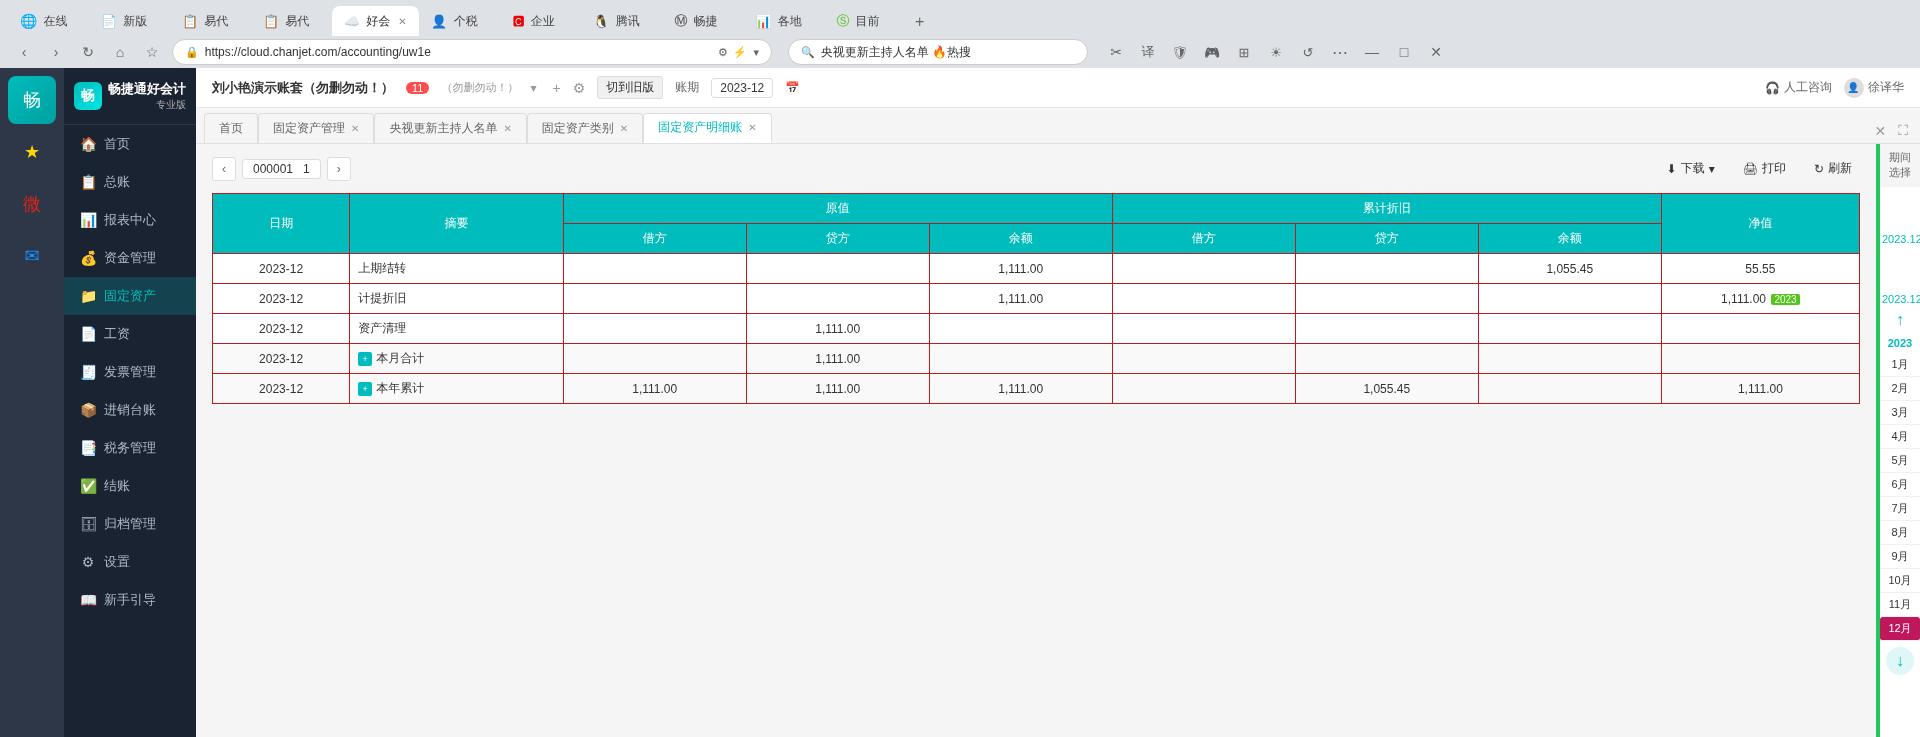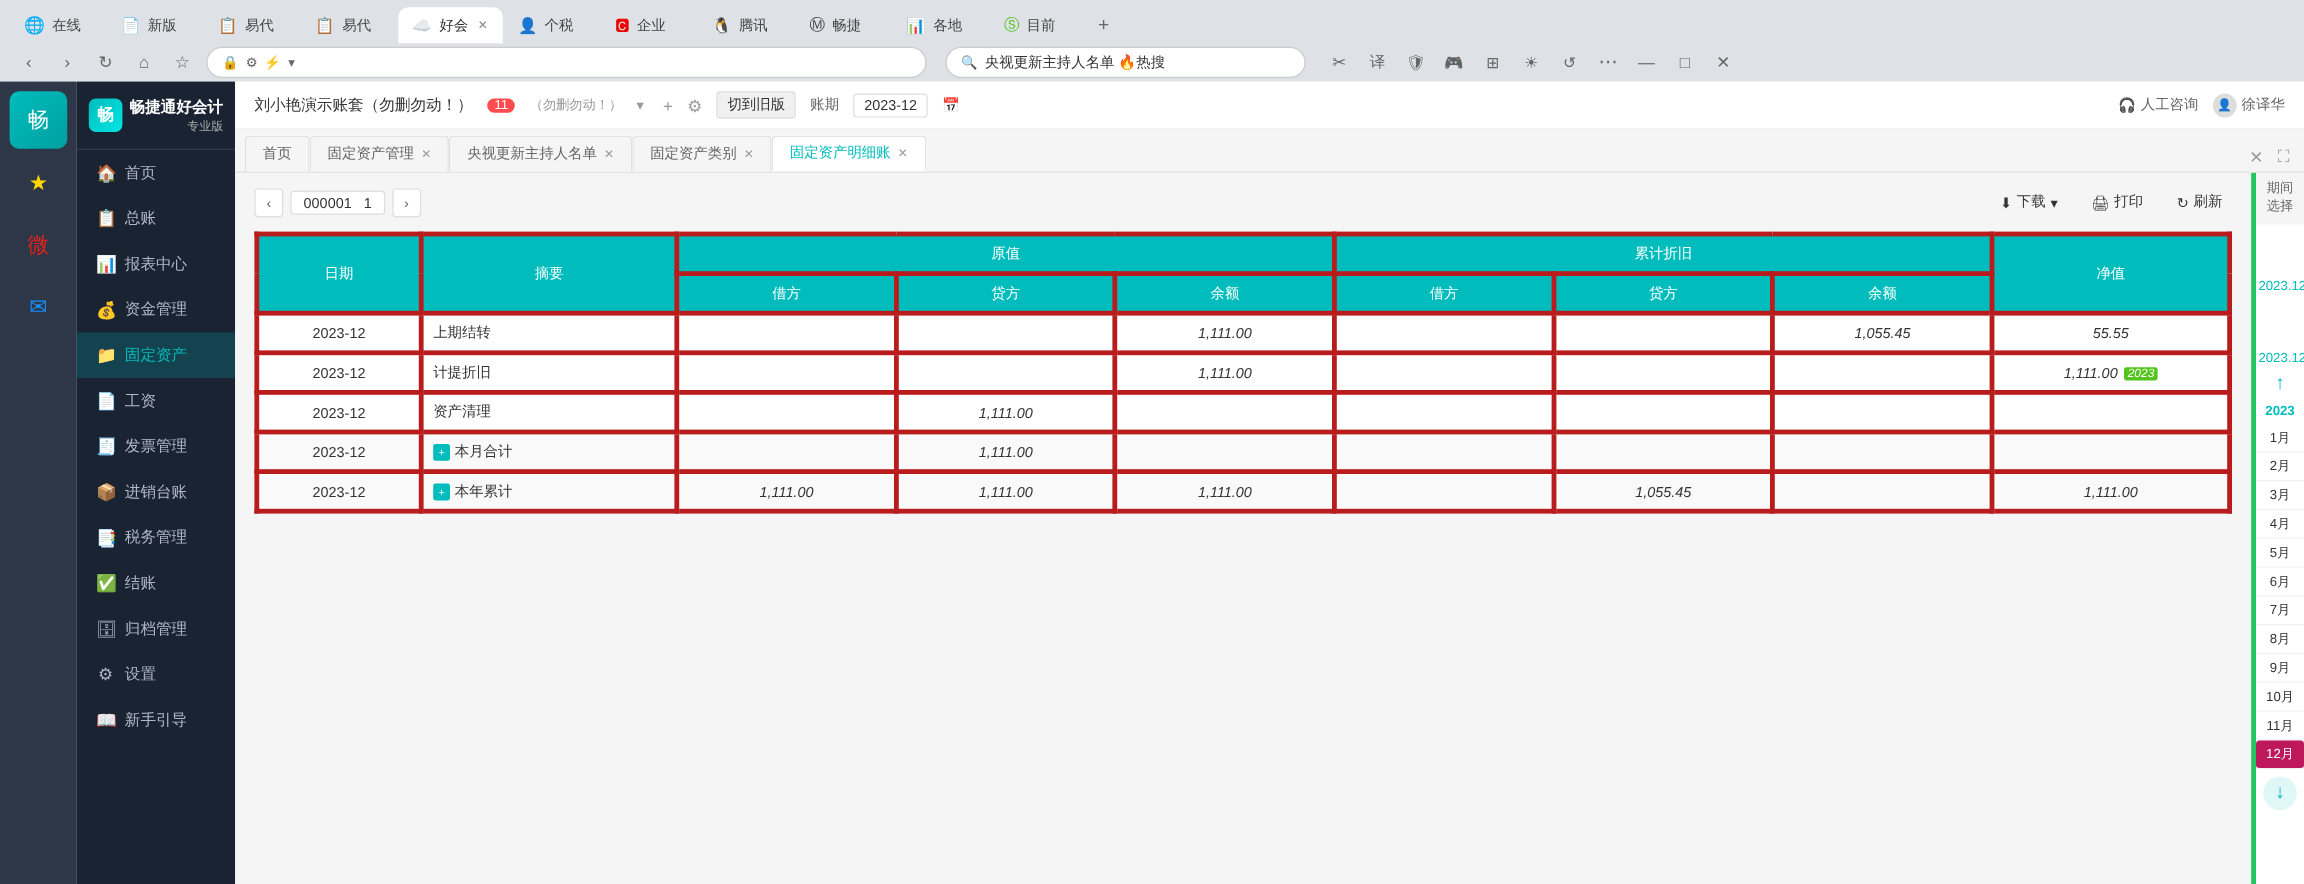--- a/index.html
+++ b/index.html
@@ -57,26 +57,26 @@
     
     .ledger-toolbar { display: flex; align-items: center; justify-content: space-between; margin-bottom: 12px; }
     .pagination { display: flex; align-items: center; gap: 6px; }
     .page-nav { width: 24px; height: 24px; display: flex; align-items: center; justify-content: center; border: 1px solid #ddd; border-radius: 3px; cursor: pointer; color: #666; background: #fff; }
     .page-num { background: #fff; border: 1px solid #ddd; border-radius: 3px; padding: 2px 10px; font-size: 12px; color: #333; }
     .toolbar-actions { display: flex; align-items: center; gap: 12px; }
     .toolbar-btn { display: flex; align-items: center; gap: 4px; color: #333; font-size: 12px; cursor: pointer; padding: 4px 8px; border-radius: 3px; }
 
     
     .ledger-table { width: 100%; border-collapse: collapse; background: #fff; }
-    .ledger-table th, .ledger-table td { border: 4px solid #b91c1c; text-align: center; font-size: 12px; padding: 6px 4px; }
+    .ledger-table th, .ledger-table td { border: 1px solid #b91c1c; text-align: center; font-size: 12px; padding: 6px 4px; }
     .ledger-table th { background: #00bcbc; color: #fff; font-weight: 500; }
     .ledger-table td { color: #333; height: 30px; }
     .ledger-table .summary-row td { background: #f9f9f9; }
     .row-icon { display: inline-block; width: 14px; height: 14px; border-radius: 2px; margin-right: 4px; background: #00bcbc; color: #fff; font-size: 9px; line-height: 14px; text-align: center; }
-    .text-right { text-align: left; font-style: italic; }
+    .text-right { text-align: left; }
     .text-left { text-align: left !important; padding-left: 8px !important; }
 
     
     .period-panel { width: 44px; background: #fff; border-left: 4px solid #22c55e; display: flex; flex-direction: column; }
     .period-title { background: #f5f5f5; padding: 6px 4px; font-size: 11px; color: #666; text-align: center; line-height: 1.4; }
     .period-year { padding: 4px 2px; font-size: 11px; color: #333; text-align: center; cursor: pointer; }
     .period-month { padding: 4px 2px; font-size: 11px; color: #333; text-align: center; cursor: pointer; border-bottom: 1px solid #f0f0f0; }
     .period-month.active { background: #be185d; color: #fff; border-radius: 3px; }
     .period-up { text-align: center; padding: 4px; color: #00bcbc; cursor: pointer; font-size: 16px; }
     .period-down { text-align: center; padding: 4px; color: #00bcbc; cursor: pointer; font-size: 16px; background: #e0f7f7; border-radius: 50%; margin: 2px auto; width: 28px; height: 28px; display: flex; align-items: center; justify-content: center; }
@@ -142,20 +142,21 @@
     <div class="tab-new">+</div>
   </div>
   <div class="address-bar">
     <div class="nav-btn">‹</div>
     <div class="nav-btn">›</div>
     <div class="nav-btn">↻</div>
     <div class="nav-btn">⌂</div>
     <div class="nav-btn">☆</div>
     <div class="url-bar">
       <span style="color:#666;font-size:11px;">🔒</span>
+      <span style="flex:1;overflow:hidden;text-overflow:ellipsis;white-space:nowrap;">https://cloud.chanjet.com/accounting/uw1e</span>
       <span style="color:#666;font-size:11px;">⚙</span>
       <span style="color:#00bcbc;font-size:11px;">⚡</span>
       <span style="color:#666;font-size:11px;">▾</span>
     </div>
     <div class="search-bar">
       <span style="color:#999;font-size:11px;">🔍</span>
       <span style="flex:1;overflow:hidden;text-overflow:ellipsis;white-space:nowrap;">央视更新主持人名单 🔥热搜</span>
     </div>
     <div class="browser-actions">
       <div class="nav-btn" style="font-size:14px;">✂</div>
@@ -254,21 +255,21 @@
       <div class="sidebar-item">
         <span class="sidebar-item-icon">📖</span>
         <span>新手引导</span>
       </div>
     </div>
   </div>
 
   <div class="content-area">
 
     <div class="app-header">
-      <span style="font-size:13px;color:#333;font-weight:400;">刘小艳演示账套（勿删勿动！）</span>
+      <span style="font-size:13px;color:#333;font-weight:700;">刘小艳演示账套（勿删勿动！）</span>
       <span style="background:#ff4d4f;color:#fff;border-radius:10px;padding:0 6px;font-size:11px;">11</span>
       <span style="color:#999;font-size:11px;">（勿删勿动！）</span>
       <span style="color:#999;font-size:12px;">▾</span>
       <span style="color:#999;font-size:14px;margin-left:4px;">+</span>
       <span style="color:#999;font-size:14px;">⚙</span>
       <div class="period-badge btn">
         <span>切到旧版</span>
       </div>
       <span style="color:#666;font-size:12px;">账期</span>
       <div class="period-badge">

